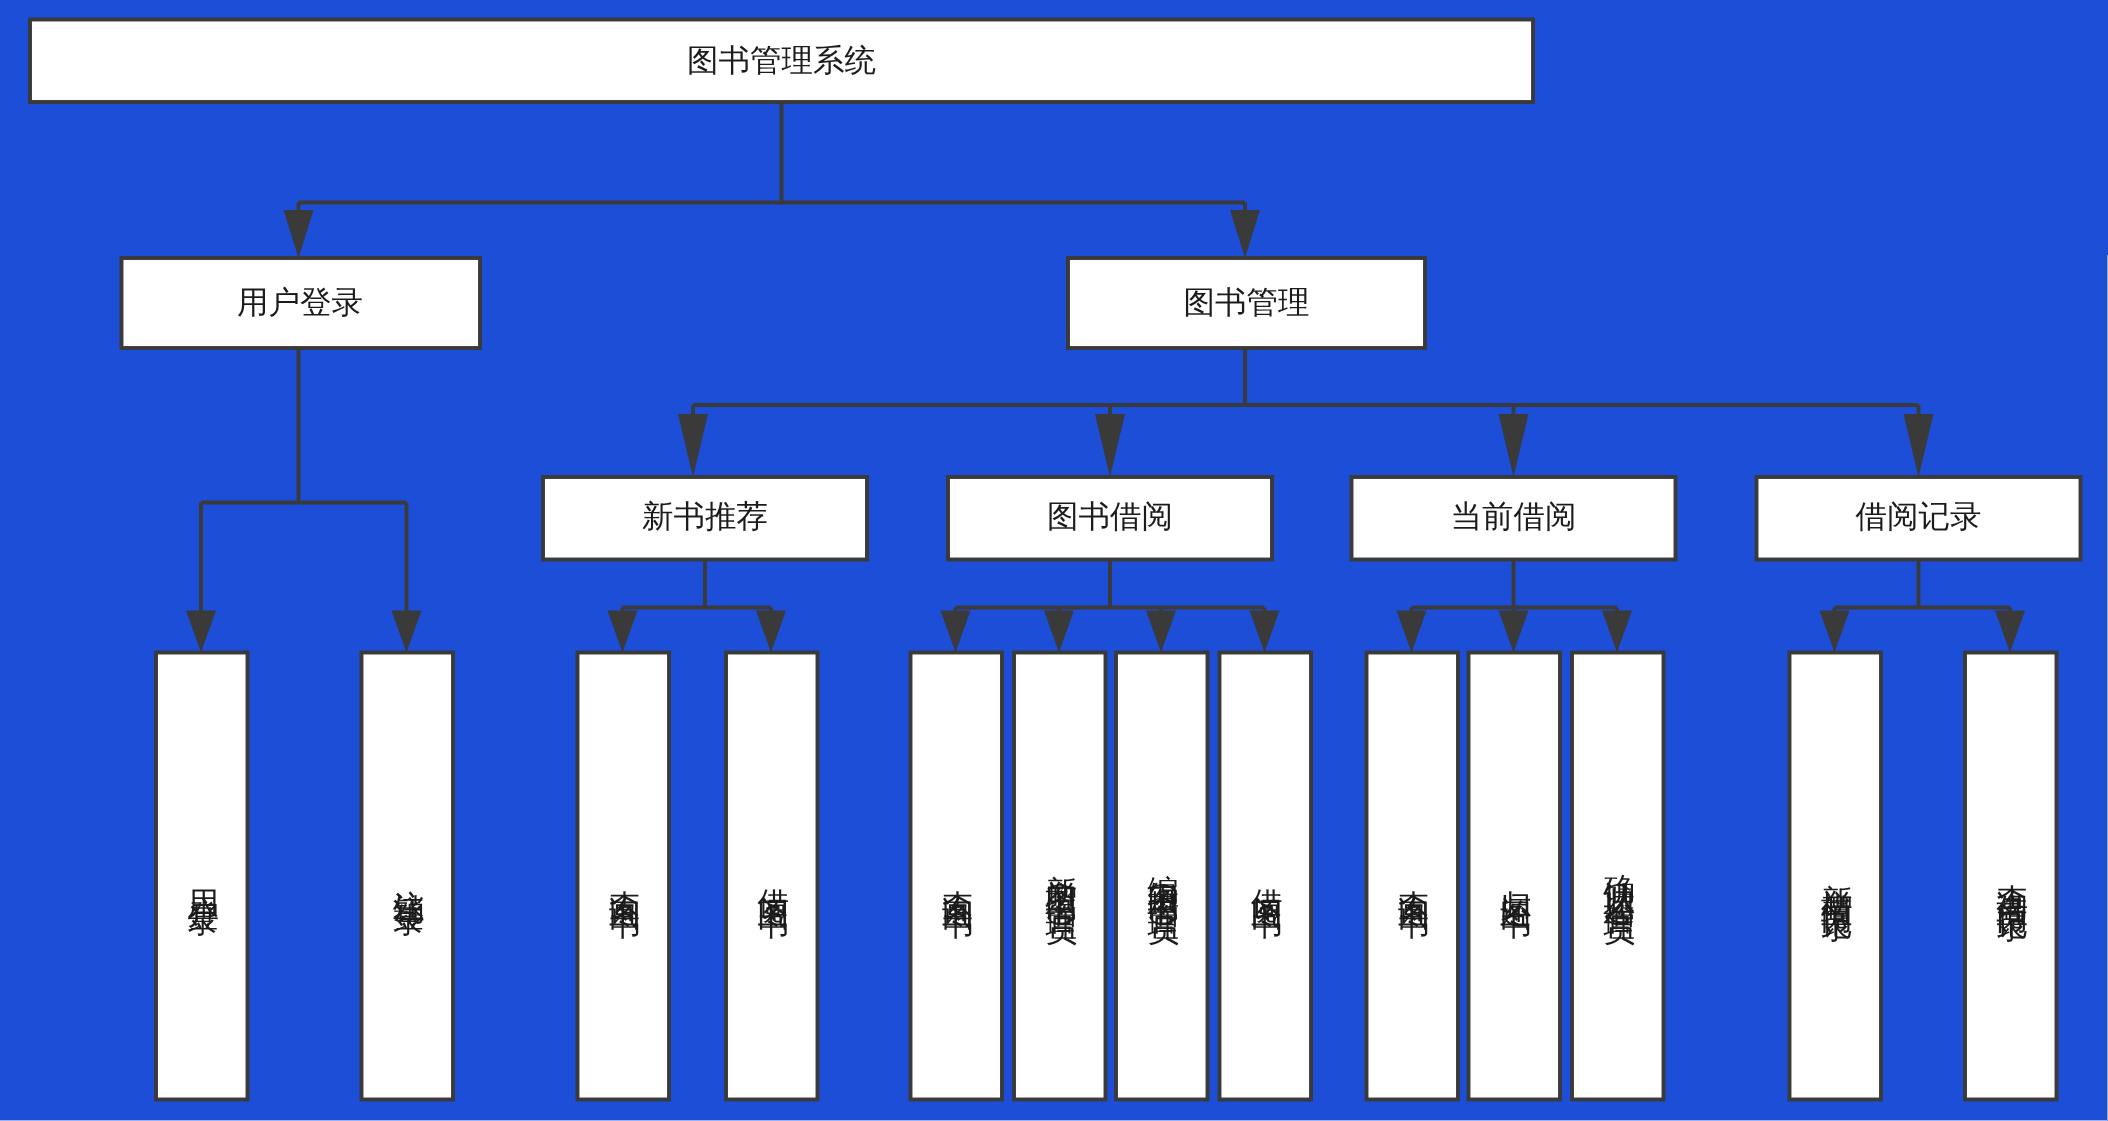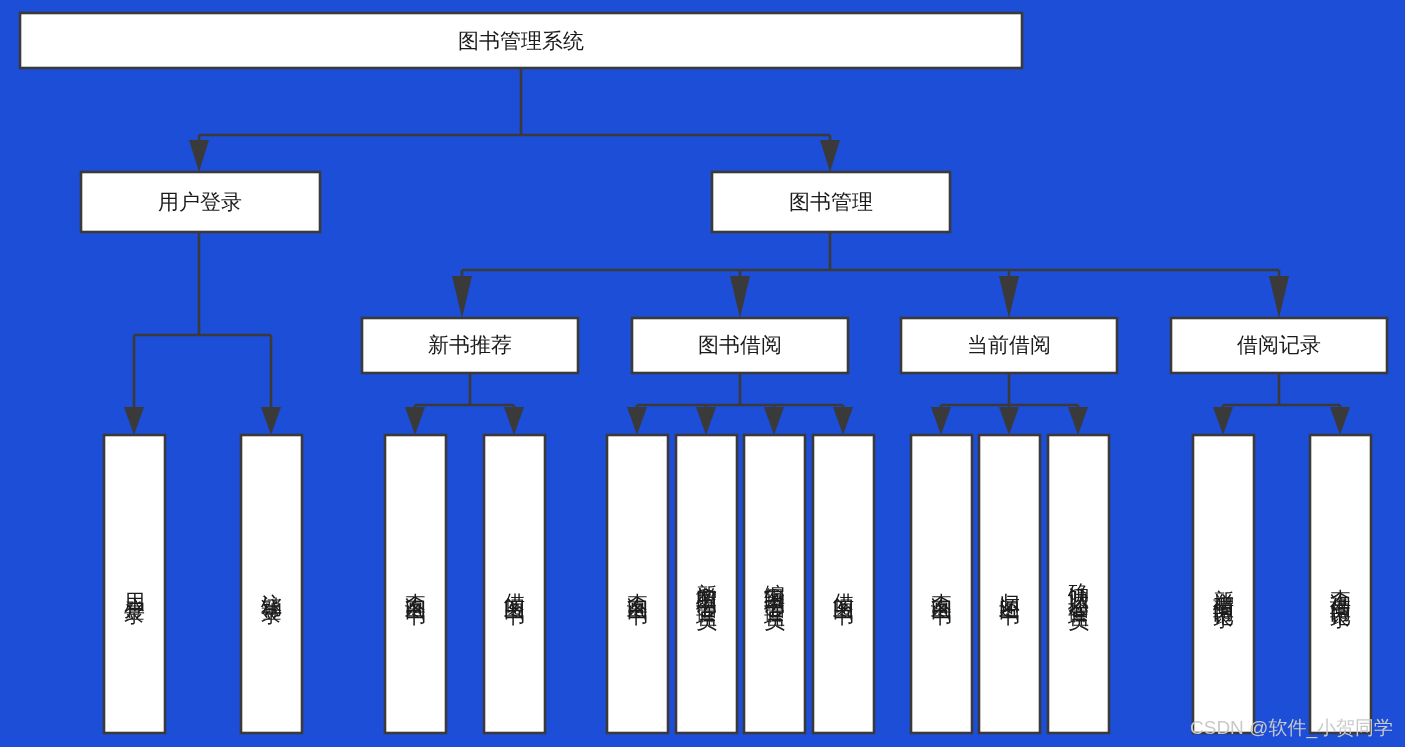--- a/index.html
+++ b/index.html
@@ -230,15 +230,14 @@
       <rect class="node-box" x="1193" y="435" width="61" height="298"></rect>
       <text class="node-label-v" x="1224" y="584">新增借阅记录</text>
     </g>
     <g>
       <rect class="node-box" x="1310" y="435" width="61" height="298"></rect>
       <text class="node-label-v" x="1341" y="584">查询借阅记录</text>
     </g>
 
   </svg>
 
-  <div class="watermark" style="left: 1190px; top: 715px;">CSDN @软件_小贺同学</div>
 
 </div>
 
 </body></html>

